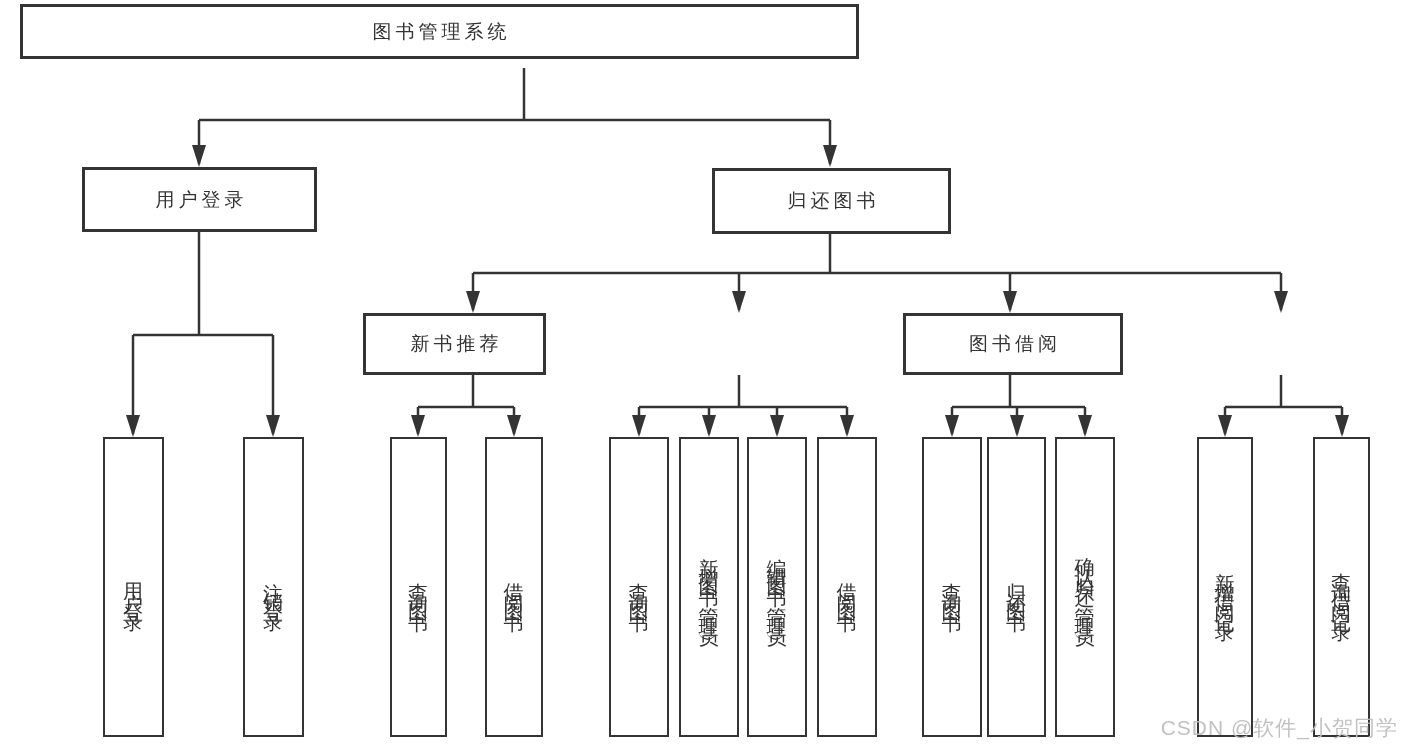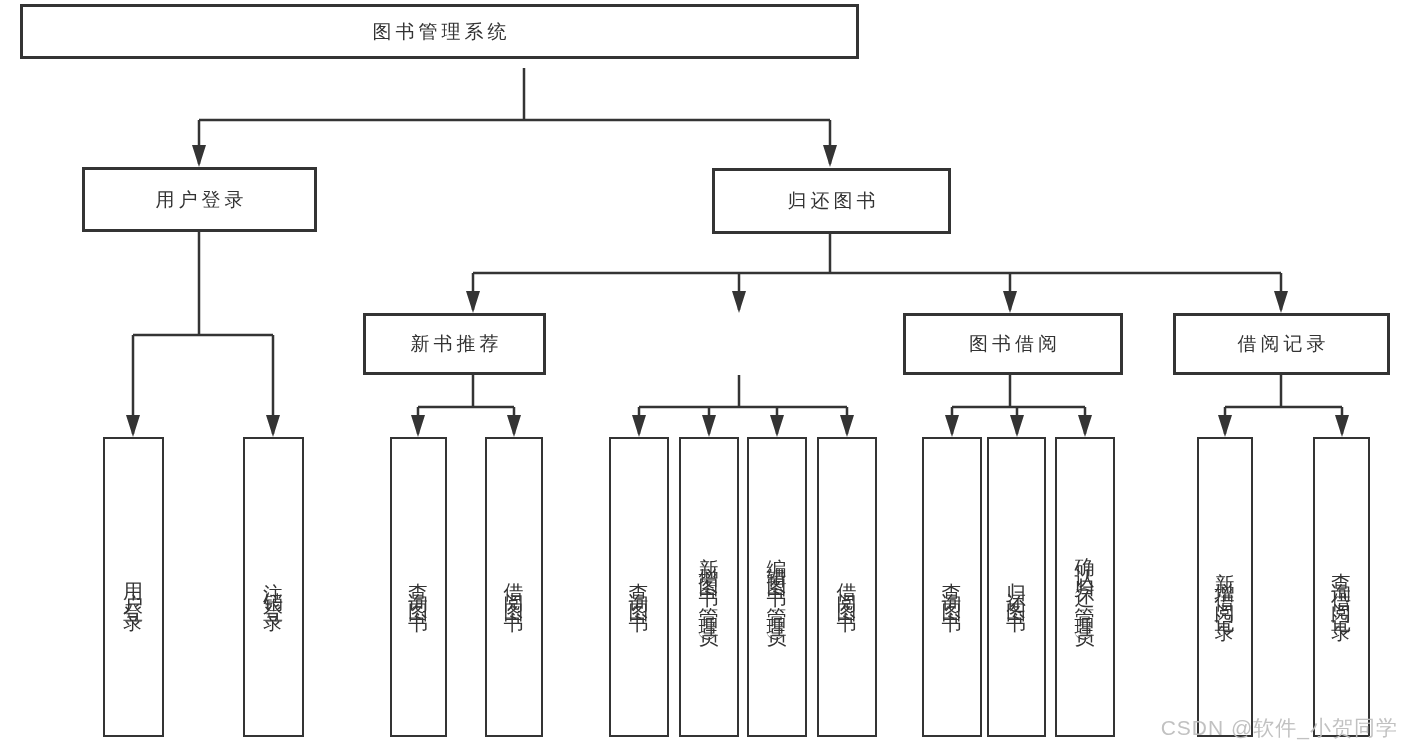--- a/index.html
+++ b/index.html
@@ -95,23 +95,20 @@
   <div class="node h" style="left:712px;top:168px;width:239px;height:66px">
     <span class="hlabel">归还图书</span>
   </div>
 
   <div class="node h" style="left:363px;top:313px;width:183px;height:62px">
     <span class="hlabel">新书推荐</span>
   </div>
   <div class="node h" style="left:903px;top:313px;width:220px;height:62px">
     <span class="hlabel">图书借阅</span>
   </div>
-  <div class="node h" style="left:1173px;top:313px;width:217px;height:62px">
-    <span class="hlabel">借阅记录</span>
-  </div>
 
   <div class="node v" style="left:103px;top:437px;width:61px;height:300px">
     <span class="vlabel">用户登录</span>
   </div>
   <div class="node v" style="left:243px;top:437px;width:61px;height:300px">
     <span class="vlabel">注销登录</span>
   </div>
   <div class="node v" style="left:390px;top:437px;width:57px;height:300px">
     <span class="vlabel">查询图书</span>
   </div>

